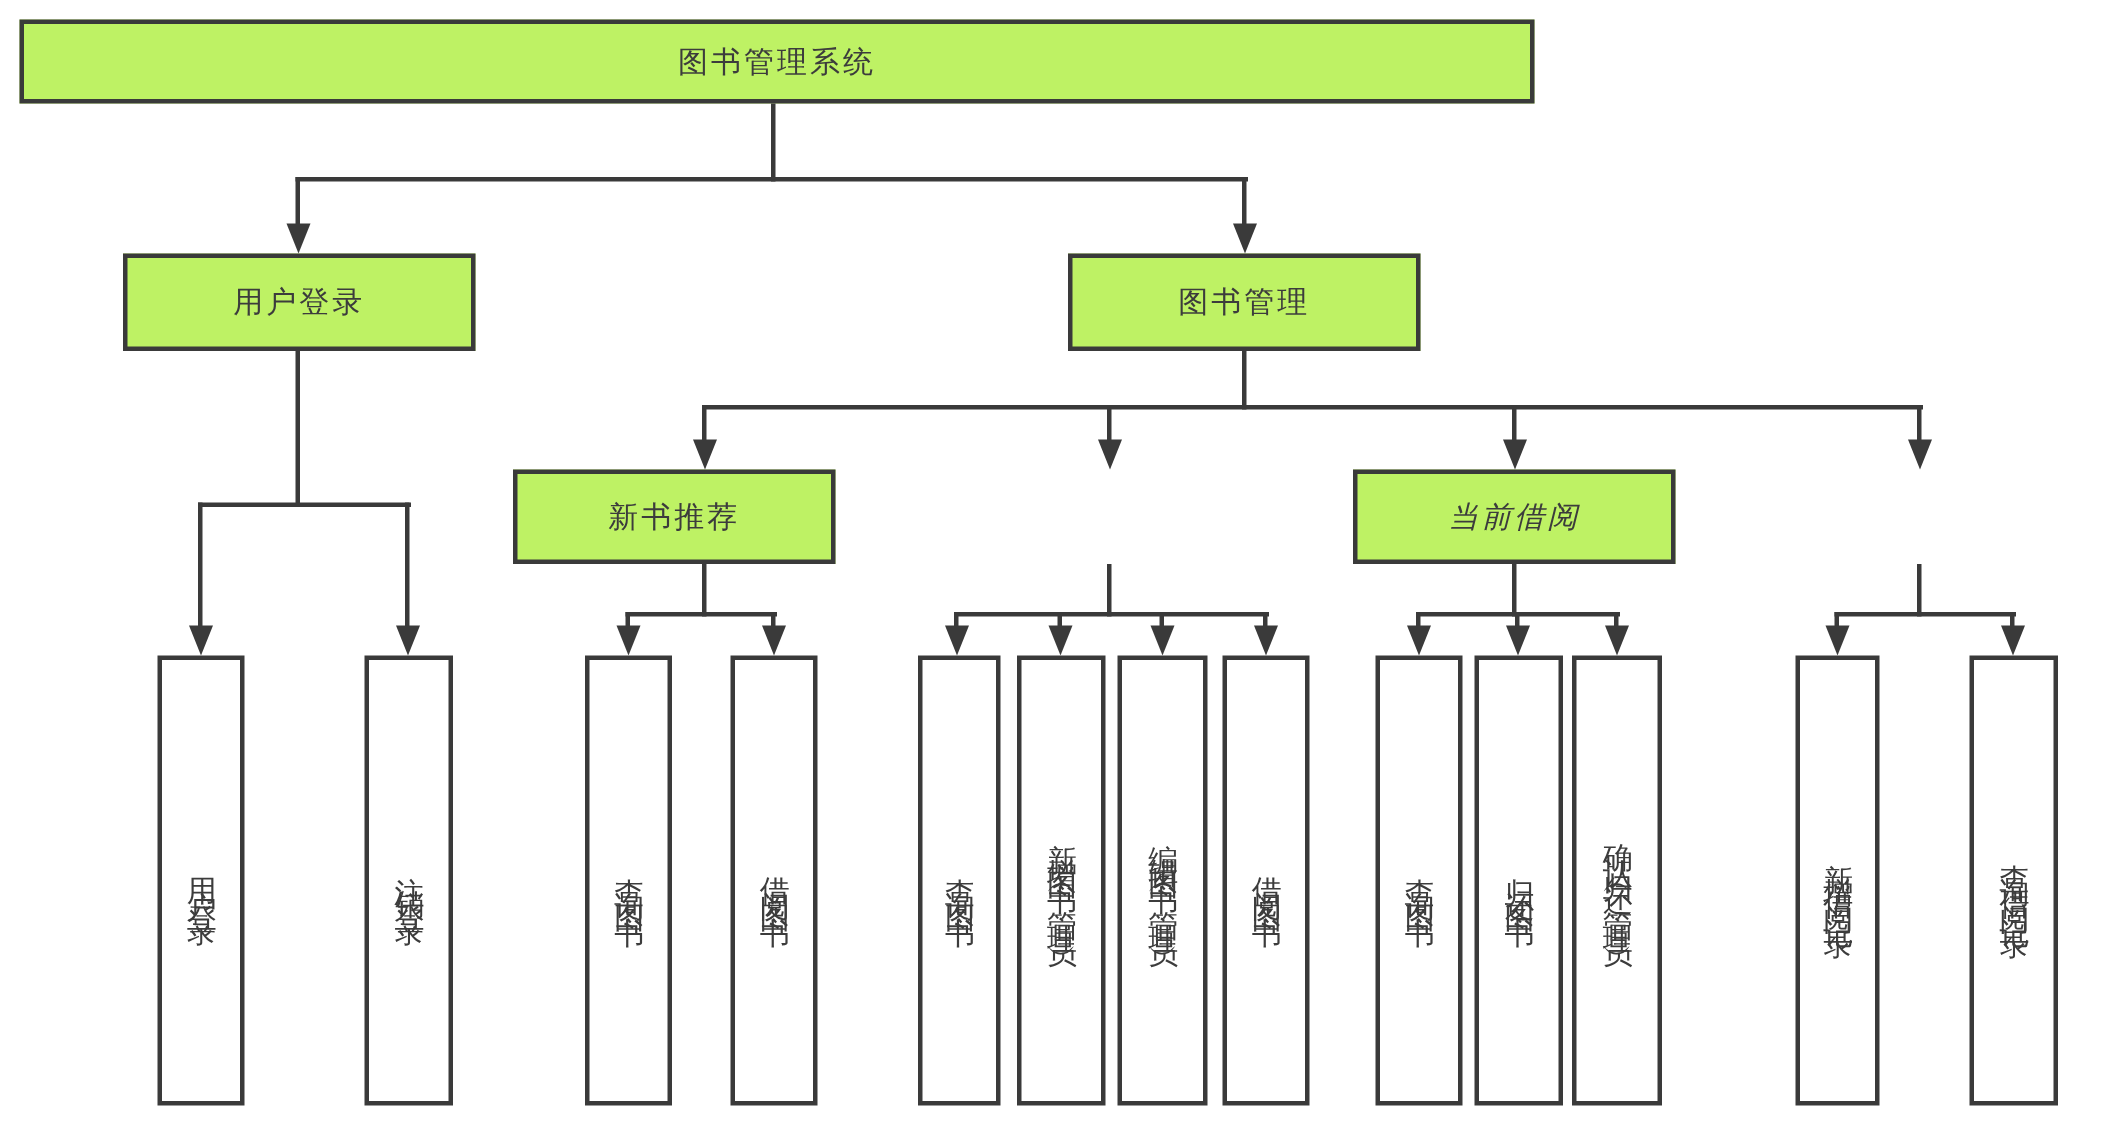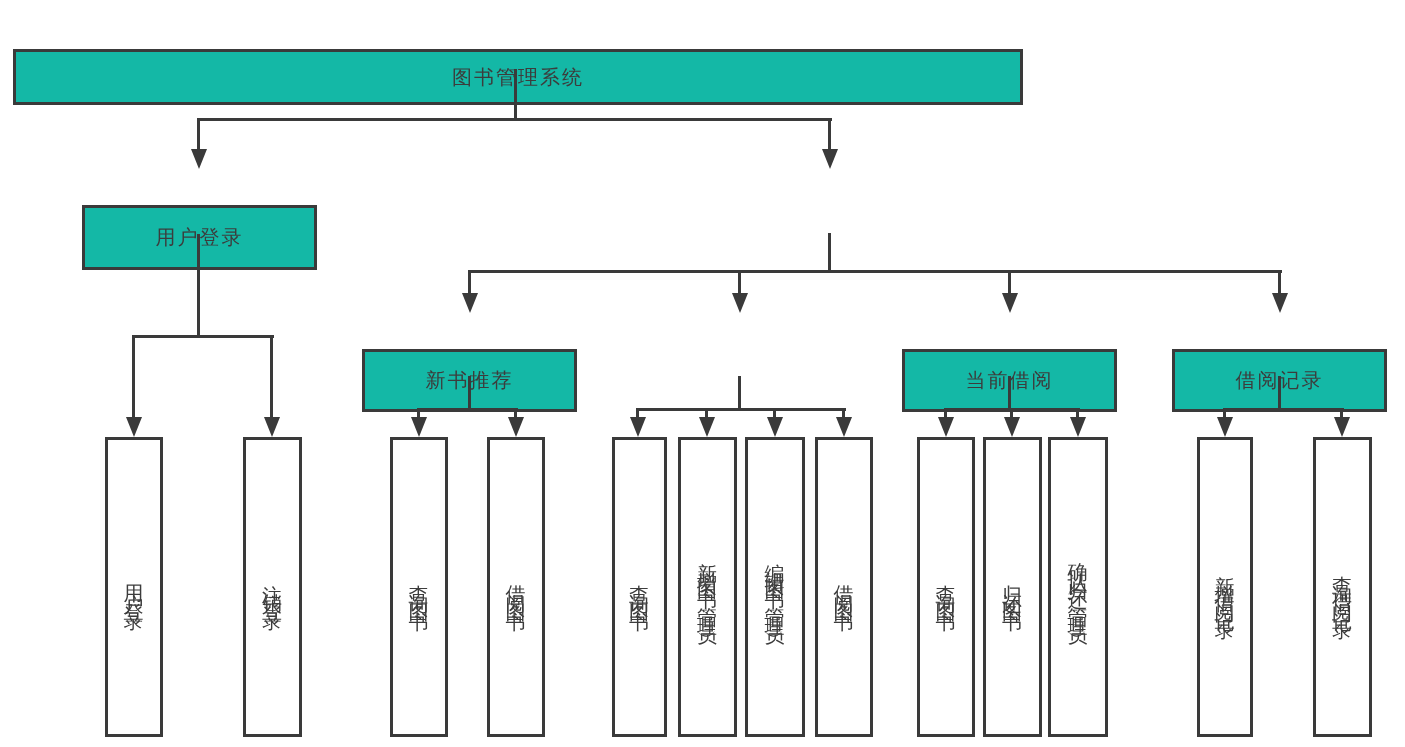--- a/index.html
+++ b/index.html
@@ -8,26 +8,25 @@
     width:1405px;height:747px;
     background:#ffffff;
     font-family:"Liberation Sans", sans-serif;
     color:#3c3c3c;
     overflow:hidden;
   }
   
   .node{
     position:absolute;
     box-sizing:border-box;
-    background:#14b8a6;
+    background:#bef264;
     border:3px solid #3a3a3a;
     display:flex;align-items:center;justify-content:center;
     font-size:20px;letter-spacing:2px;
     white-space:nowrap;
-    margin-top:36px;
   }
   .leaf{
     position:absolute;
     box-sizing:border-box;
     background:#ffffff;
     border:3px solid #3a3a3a;
     display:flex;align-items:center;justify-content:center;
   }
   .leaf span{
     writing-mode:vertical-lr;
@@ -57,27 +56,27 @@
 </style>
 </head>
 <body>
 
 <div id="stage">
 
   <div class="node" style="left:13px;top:13px;width:1010px;height:56px;">图书管理系统</div>
 
   <div class="node" style="left:82px;top:169px;width:235px;height:65px;">用户登录</div>
 
+  <div class="node" style="left:712px;top:169px;width:235px;height:65px;">图书管理</div>
 
-  <div class="node" style="left:362px;top:313px;width:215px;height:63px;">新书推荐</div>
+  <div class="node" style="left:342px;top:313px;width:215px;height:63px;">新书推荐</div>
 
 
-  <div class="node" style="left:902px;top:313px;width:215px;height:63px;">当前借阅</div>
+  <div class="node" style="left:902px;top:313px;width:215px;height:63px;font-style:italic;">当前借阅</div>
 
-  <div class="node" style="left:1172px;top:313px;width:215px;height:63px;">借阅记录</div>
 
   <div class="leaf" style="left:105px;top:437px;width:58px;height:300px;">
     <span>用户登录</span>
   </div>
   <div class="leaf" style="left:243px;top:437px;width:59px;height:300px;">
     <span>注销登录</span>
   </div>
 
   <div class="leaf" style="left:390px;top:437px;width:58px;height:300px;">
     <span>查询图书</span>

